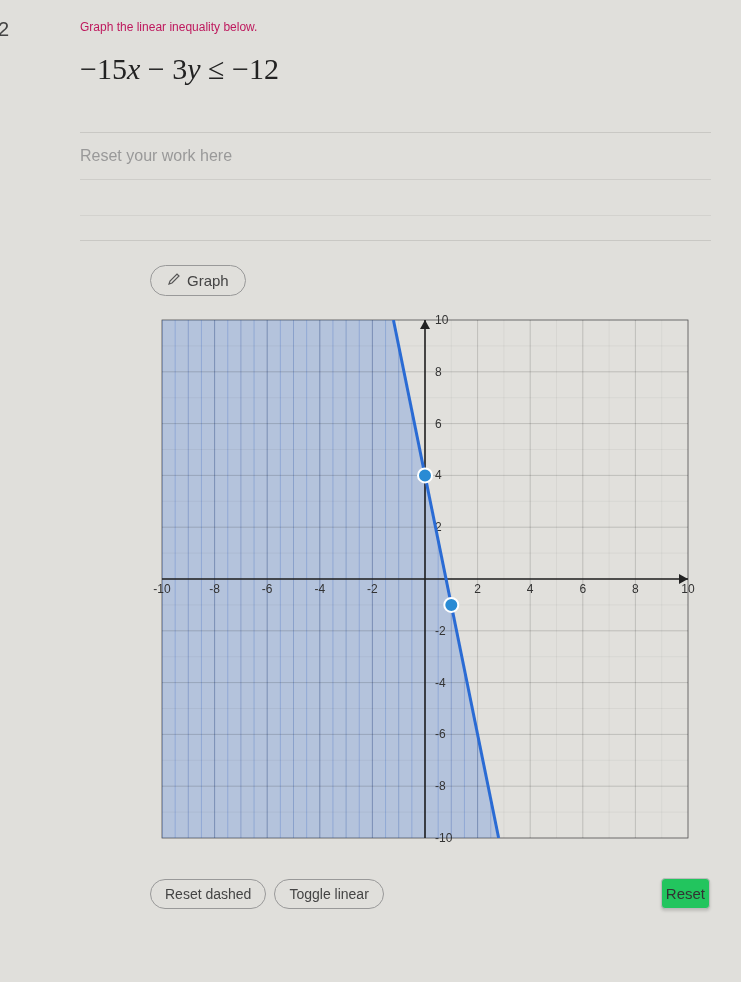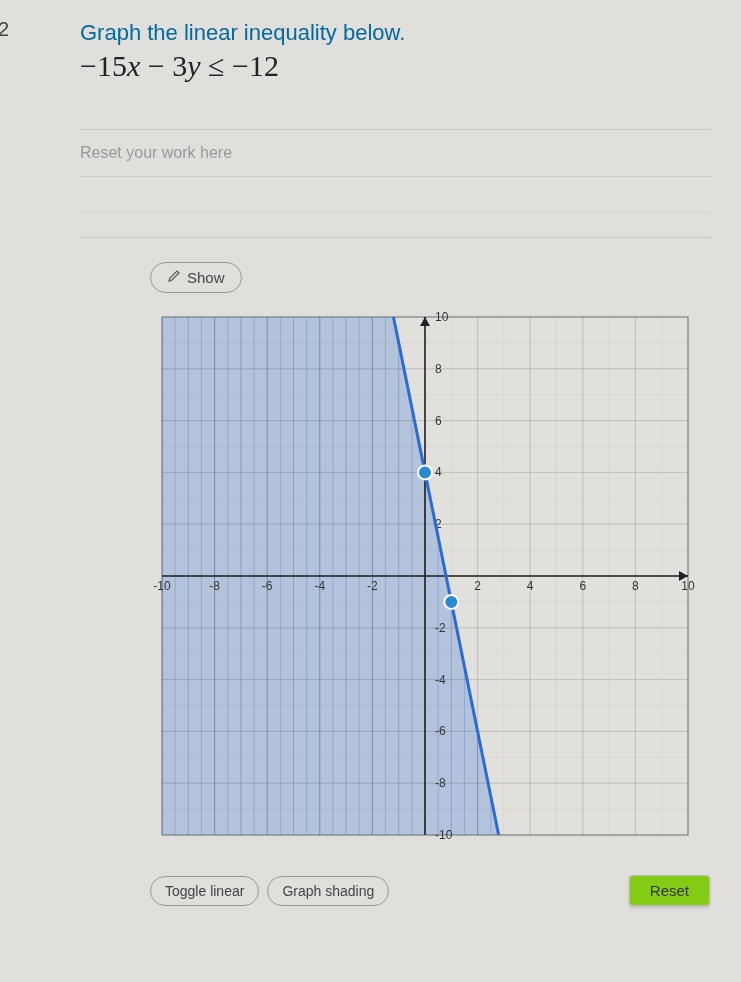--- a/index.html
+++ b/index.html
@@ -15,23 +15,23 @@
     position: absolute;
     left: -2px;
     top: 18px;
     font-size: 20px;
     color: #444;
   }
   .content {
     padding: 20px 30px 20px 80px;
   }
   .prompt {
-    font-size: 22px;
-    color: #0369a1;
-    margin-bottom: 3px;
+    font-size: 12px;
+    color: #be185d;
+    margin-bottom: 18px;
   }
   .equation {
     font-family: "Times New Roman", serif;
     font-size: 30px;
     color: #222;
     margin-bottom: 46px;
   }
   .work-area {
     border-top: 1px solid rgba(0,0,0,0.1);
     border-bottom: 1px solid rgba(0,0,0,0.1);
@@ -81,25 +81,25 @@
     border: 1.5px solid #999;
     border-radius: 18px;
     padding: 6px 14px;
     font-size: 14px;
     color: #444;
     background: transparent;
     cursor: pointer;
   }
   .reset-btn {
     margin-left: auto;
-    background: #84cc16;
+    background: #22c55e;
     border: 1px solid #bbb;
     box-shadow: 0 2px 3px rgba(0,0,0,0.15);
     border-radius: 4px;
-    padding: 6px 20px;
+    padding: 6px 4px;
     font-size: 15px;
     color: #333;
     cursor: pointer;
   }
 </style>
 </head>
 <body>
 
 <div class="page-num">2</div>
 
@@ -112,21 +112,21 @@
     <div class="work-lines"></div>
   </div>
 
   <div class="draw-wrap">
     <button class="draw-btn">
       <span>
         <svg width="14" height="14" viewBox="0 0 14 14">
             <path d="M2 12 L3 9 L10 2 L12 4 L5 11 L2 12 Z" fill="none" stroke="#555" stroke-width="1.2"></path>
           </svg>
       </span>
-      <span>Show</span>
+      <span>Graph</span>
     </button>
 
     <div class="graph-container">
       <svg id="graph-svg" width="550" height="560" viewBox="0 0 550 560">
           <defs>
             <clipPath id="plotclip">
               <rect x="12" y="12" width="526" height="518"></rect>
             </clipPath>
             <clipPath id="shadeclip">
               <polygon points="12,12 243.44000000000003,12 348.64,530 12,530" fill="rgba(90,140,220,0.18)"></polygon>
@@ -252,18 +252,18 @@
           <text x="285" y="119.59999999999997" text-anchor="start" font-size="12" fill="#333">6</text>
           <text x="285" y="67.80000000000001" text-anchor="start" font-size="12" fill="#333">8</text>
           <text x="285" y="16" text-anchor="start" font-size="12" fill="#333">10</text>
           <line x1="243.44000000000003" y1="12" x2="348.64" y2="530" stroke="#2a6bd4" stroke-width="3" clip-path="url(#plotclip)"></line>
           <circle cx="275" cy="167.40000000000003" r="7" fill="#2a8bd4" stroke="#fff" stroke-width="2"></circle>
           <circle cx="301.3" cy="296.9" r="7" fill="#2a8bd4" stroke="#fff" stroke-width="2"></circle>
         </svg>
     </div>
 
     <div class="controls">
+      <button class="pill-btn">Reset dashed</button>
       <button class="pill-btn">Toggle linear</button>
-      <button class="pill-btn">Graph shading</button>
       <button class="reset-btn">Reset</button>
     </div>
   </div>
 </div>
 
 </body></html>

